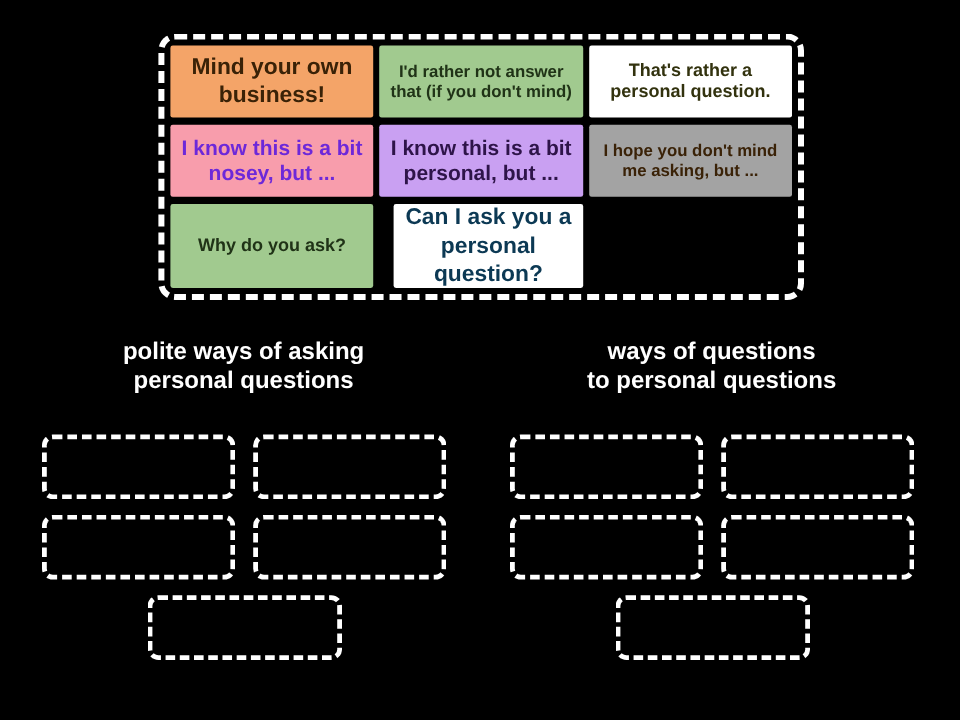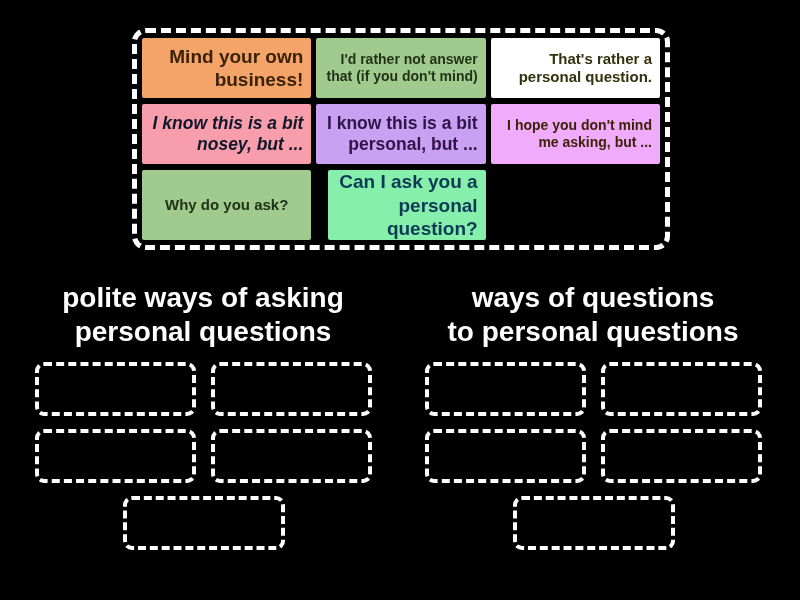--- a/index.html
+++ b/index.html
@@ -28,21 +28,21 @@
     padding: 5px;
     display: grid;
     grid-template-columns: repeat(3, 1fr);
     grid-template-rows: repeat(3, 1fr);
     gap: 6px 5px;
   }
   .card {
     display: flex;
     align-items: center;
     justify-content: center;
-    text-align: right;
+    text-align: center;
     font-weight: 600;
     line-height: 1.22;
     border-radius: 2px;
     padding: 0 8px;
     box-sizing: border-box;
     cursor: grab;
   }
   .card:nth-child(1) { font-size: 19px; }
   .card:nth-child(2) { font-size: 14px; }
   .card:nth-child(3) { font-size: 15px; }
@@ -52,21 +52,21 @@
   .card:nth-child(7) { font-size: 15px; }
   .card:nth-child(8) { font-size: 19px; margin-left: 12px; }
   .card:nth-child(9) { font-size: 17px; }
 
   
   .gtitle {
     position: absolute;
     top: 281px;
     margin: 0;
     color: #ffffff;
-    font-size: 28px;
+    font-size: 20px;
     font-weight: 700;
     line-height: 1.2;
     text-align: center;
   }
   .gtitle.left  { left: 23px;  width: 360px; }
   .gtitle.right { left: 413px; width: 360px; }
 
   
   .slots {
     position: absolute;
@@ -99,33 +99,33 @@
 <div class="board">
   <div class="card" style="background: rgb(244, 164, 104); color: rgb(58, 34, 7);">
       <span>Mind your own business!</span>
     </div>
   <div class="card" style="background: rgb(161, 202, 143); color: rgb(32, 51, 23);">
       <span>I'd rather not answer that (if you don't mind)</span>
     </div>
   <div class="card" style="background: #ffffff; color: rgb(50, 50, 14);">
       <span>That's rather a personal question.</span>
     </div>
-  <div class="card" style="background: rgb(248, 157, 172); color: #0f172a; font-style: italic;">
+  <div class="card" style="background: rgb(248, 157, 172); color: #6d28d9;">
       <span>I know this is a bit nosey, but ...</span>
     </div>
   <div class="card" style="background: rgb(201, 160, 242); color: rgb(46, 20, 73);">
       <span>I know this is a bit personal, but ...</span>
     </div>
-  <div class="card" style="background: #f0abfc; color: rgb(58, 34, 7);">
+  <div class="card" style="background: #a3a3a3; color: rgb(58, 34, 7);">
       <span>I hope you don't mind me asking, but ...</span>
     </div>
   <div class="card" style="background: rgb(161, 202, 143); color: rgb(32, 51, 23);">
       <span>Why do you ask?</span>
     </div>
-  <div class="card" style="background: #86efac; color: rgb(12, 57, 84);">
+  <div class="card" style="background: #ffffff; color: rgb(12, 57, 84);">
       <span>Can I ask you a personal question?</span>
     </div>
 </div>
 
 <h2 class="gtitle left">
   <span>polite ways of asking</span><br>
   <span>personal questions</span>
 </h2>
 <h2 class="gtitle right">
   <span>ways of questions</span><br>

